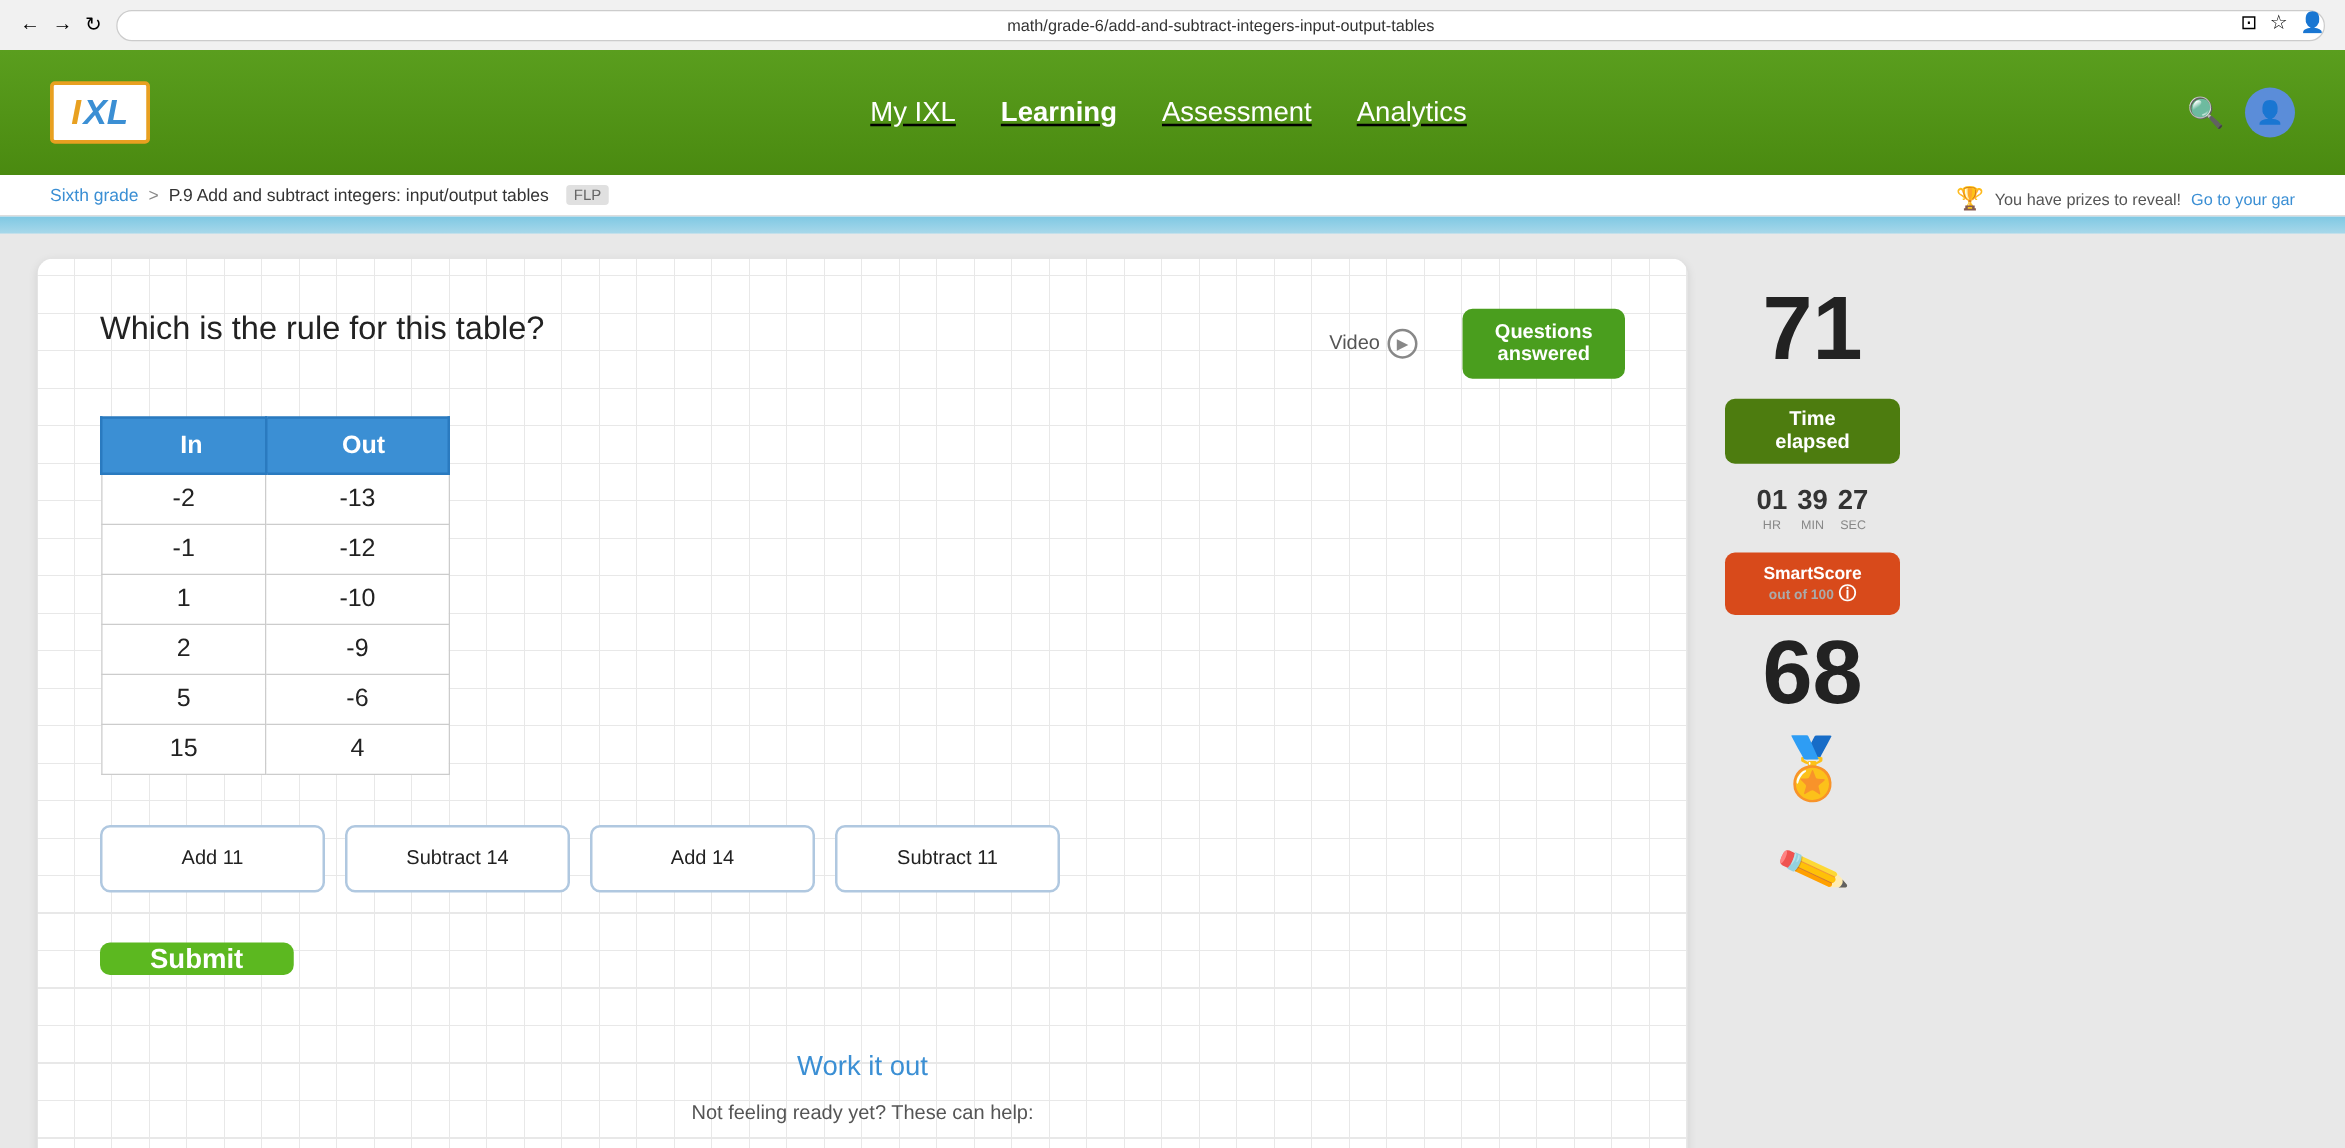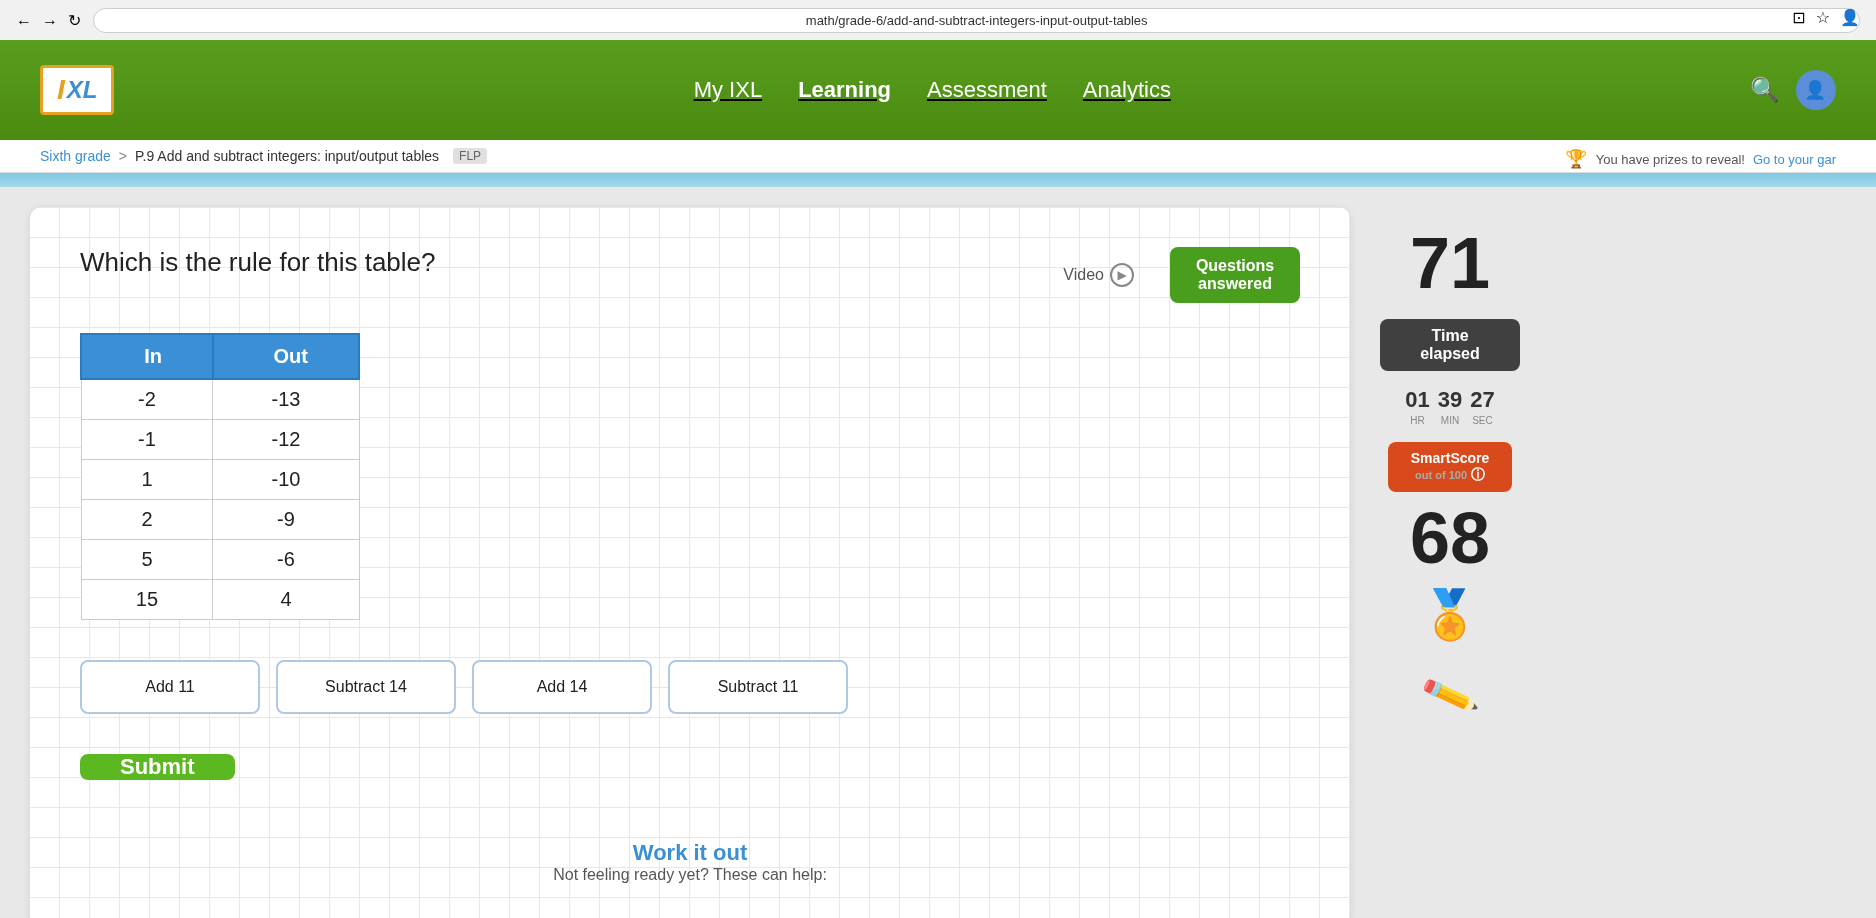--- a/index.html
+++ b/index.html
@@ -51,21 +51,21 @@
     .logo-box {
       background: white;
       border: 3px solid #e8a020;
       padding: 6px 14px;
       display: flex;
       align-items: center;
       gap: 2px;
       border-radius: 4px;
     }
     .logo-i { color: #e8a020; font-size: 28px; font-weight: 900; font-style: italic; }
-    .logo-xl { color: #3b8fd4; font-size: 24px; font-weight: 900; font-style: italic; }
+    .logo-xl { color: #3b8fd4; font-size: 28px; font-weight: 900; font-style: italic; }
 
     .nav-links {
       display: flex;
       gap: 36px;
       align-items: center;
       flex: 1;
       justify-content: center;
       text-decoration: underline;
     }
     .nav-link {
@@ -264,22 +264,22 @@
     }
 
     
     .work-it-out {
       margin-top: 60px;
       text-align: center;
     }
     .work-it-out-title {
       color: #3b8fd4;
       font-size: 22px;
-      font-weight: 700;
-      margin-bottom: 0;
+      font-weight: 400;
+      margin-bottom: 16px;
     }
     .work-it-out-sub {
       color: #555;
       font-size: 16px;
     }
 
     
     .sidebar {
       width: 180px;
       min-width: 180px;
@@ -291,21 +291,21 @@
 
     .questions-count {
       font-size: 72px;
       font-weight: 700;
       color: #222;
       line-height: 1;
       margin-top: 10px;
     }
 
     .time-elapsed-btn {
-      background: #404040;
+      background: #4d7c0f;
       color: white;
       padding: 8px 32px;
       border-radius: 8px;
       font-size: 16px;
       font-weight: 600;
       text-align: center;
       margin: 20px 0 10px 0;
       cursor: pointer;
       width: 140px;
     }
@@ -341,21 +341,21 @@
 
     .smartscore-btn {
       background: #d84a1b;
       color: white;
       padding: 8px 16px;
       border-radius: 8px;
       font-size: 14px;
       font-weight: 600;
       text-align: center;
       cursor: pointer;
-      width: 124px;
+      width: 140px;
       margin-bottom: 6px;
     }
     .smartscore-sub {
       font-size: 11px;
       color: #aaa;
     }
 
     .smartscore-num {
       font-size: 72px;
       font-weight: 700;

